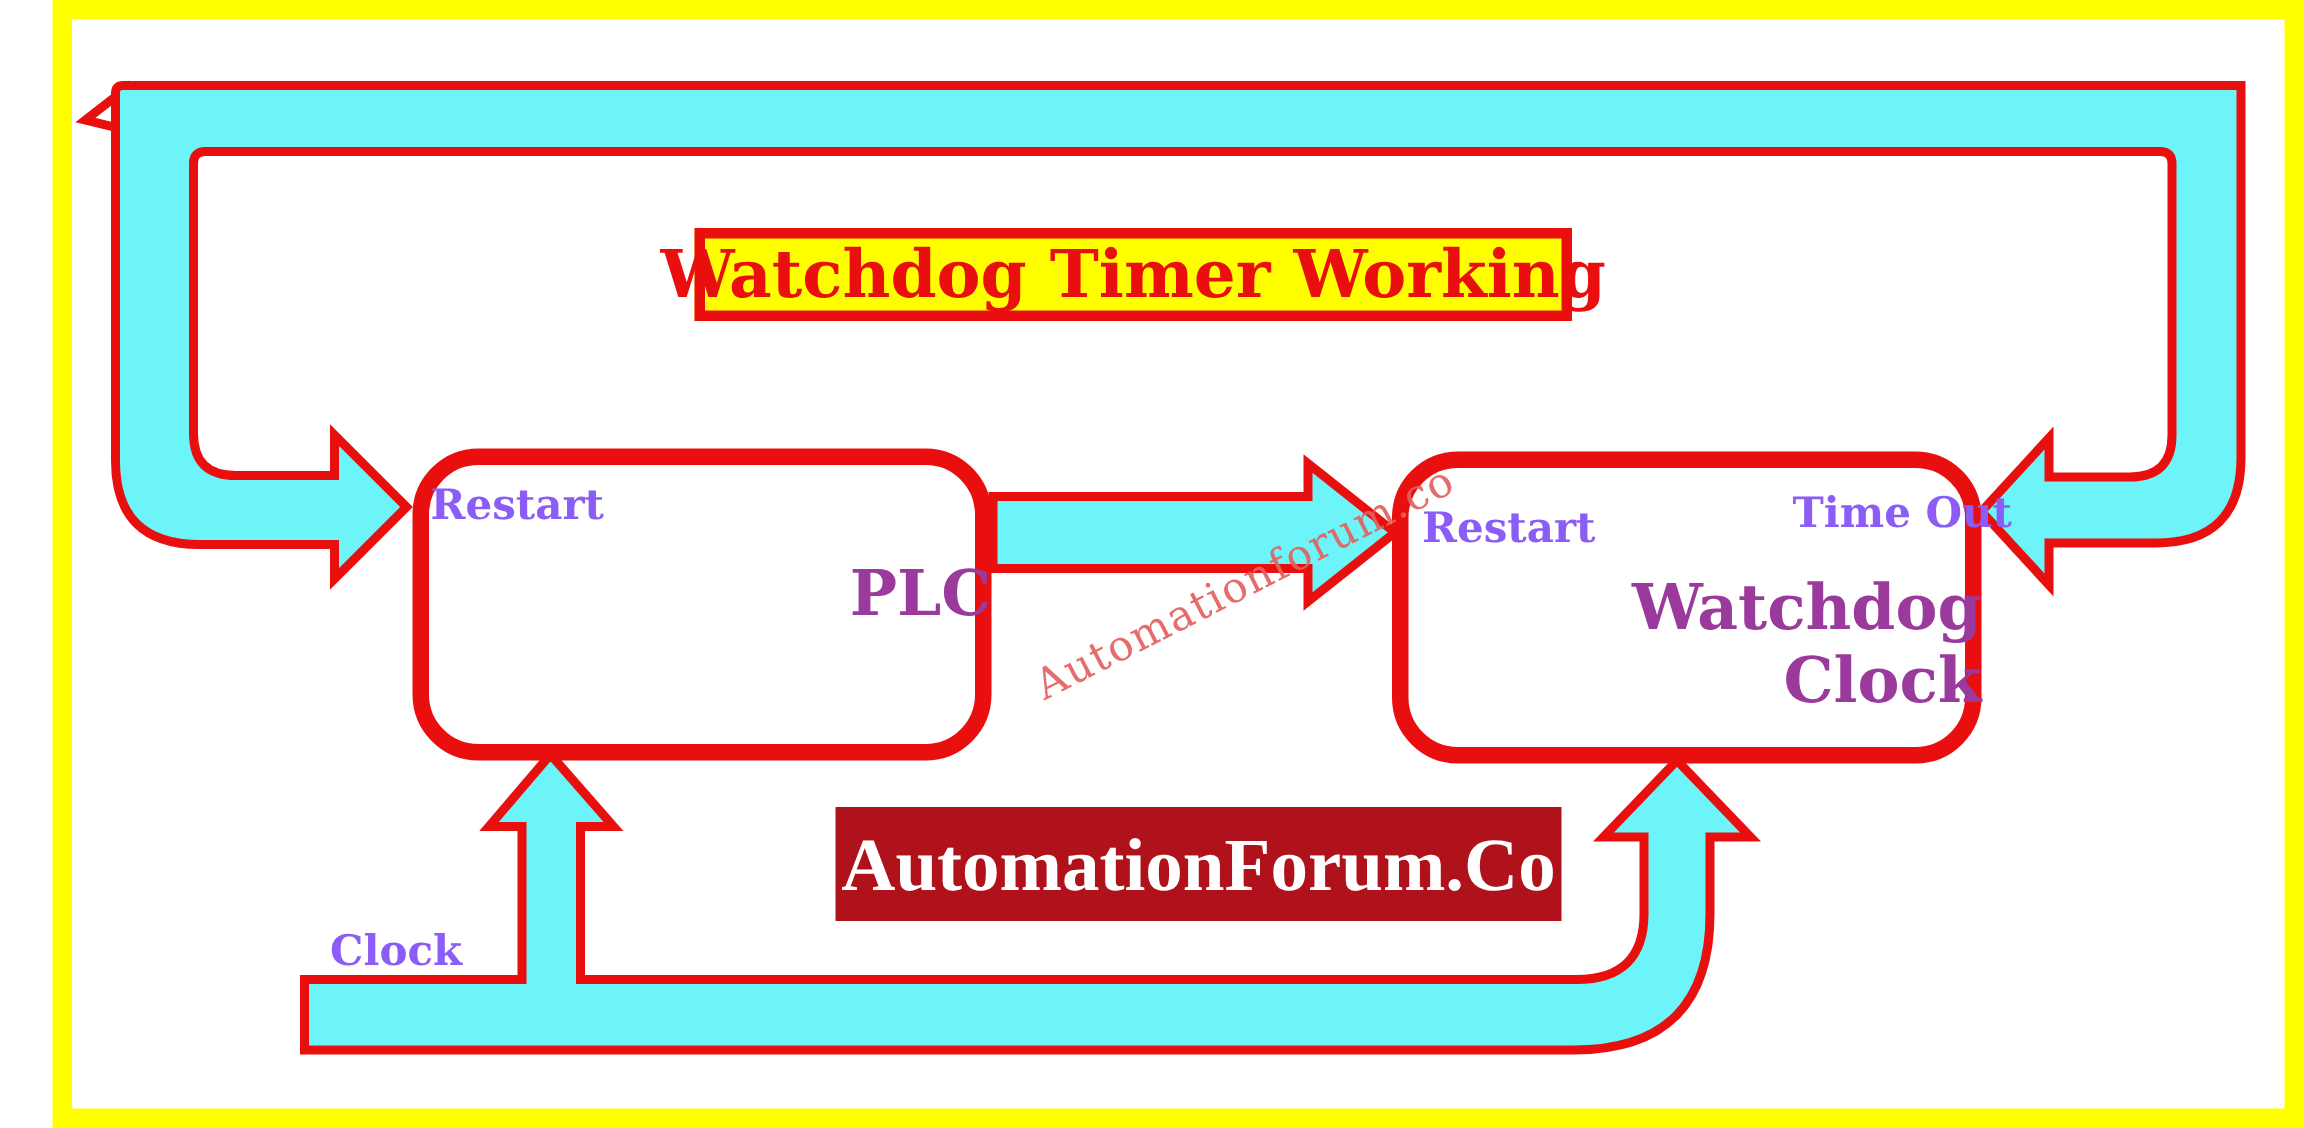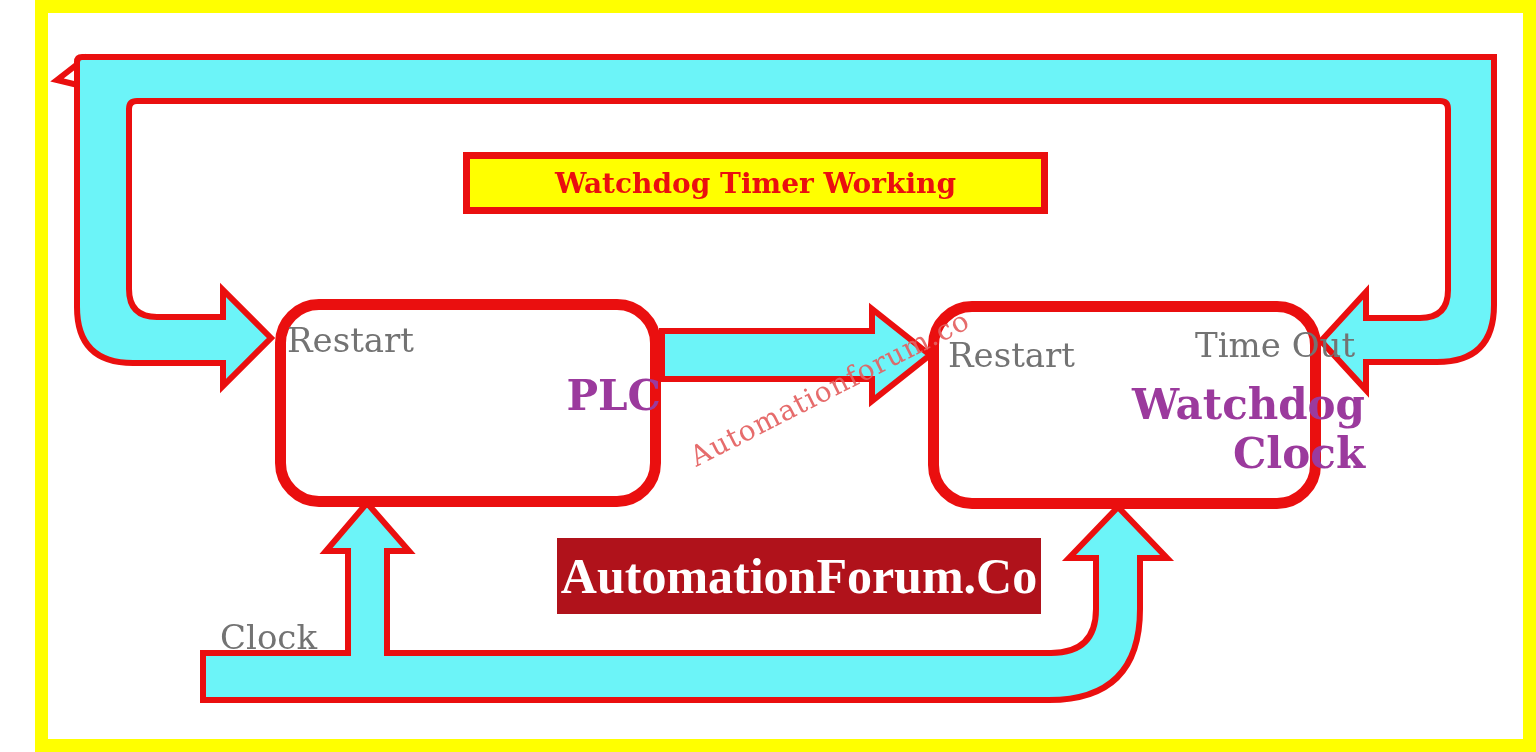--- a/index.html
+++ b/index.html
@@ -14,40 +14,40 @@
   svg.arrows { position:absolute; left:0; top:0; z-index:5; }
 
   .block {
     position:absolute; background:#ffffff; border:11px solid #ea0f0f;
     border-radius:44px; box-sizing:border-box; z-index:10;
   }
   #plc-block { left:275px; top:299px; width:386px; height:208px; }
   #wdt-block { left:928px; top:301px; width:393px; height:208px; }
 
   .port {
-    position:absolute; z-index:12; color:#737373; font-weight:normal;
-    font-size:34px; white-space:nowrap;
+    position:absolute; z-index:12; color:#8b5cf6; font-weight:bold;
+    font-size:28px; white-space:nowrap;
   }
   #plc-restart  { left:287px;  top:320px; }
   #wdt-restart  { left:948px;  top:335px; }
   #wdt-timeout  { left:1195px; top:325px; }
   #clock-label  { left:220px;  top:617px; }
 
   .block-title {
     position:absolute; z-index:12; color:#9b3a9d; font-weight:bold;
     font-size:42px; line-height:49px; text-align:right; white-space:nowrap;
   }
   #plc-title { left:275px; top:371px; width:386px; }
-  #wdt-title { left:928px; top:380px; width:393px;padding-left:44px; }
+  #wdt-title { left:928px; top:380px; width:393px; }
 
   .title-box {
     position:absolute; left:463px; top:152px; width:585px; height:62px;
     background:#ffff00; border:7px solid #ea0f0f; box-sizing:border-box;
     display:flex; align-items:center; justify-content:center;
-    color:#ea0f0f; font-weight:bold; font-size:28px; white-space:nowrap;
+    color:#ea0f0f; font-weight:bold; font-size:44px; white-space:nowrap;
     z-index:10;
   }
   .logo-banner {
     position:absolute; left:557px; top:538px; width:484px; height:76px;
     background:#b0121b; color:#ffffff;
     display:flex; align-items:center; justify-content:center;
     font-family:"Liberation Serif", serif; font-weight:bold; font-size:50px;
     white-space:nowrap; z-index:10;
   }
   .watermark {

